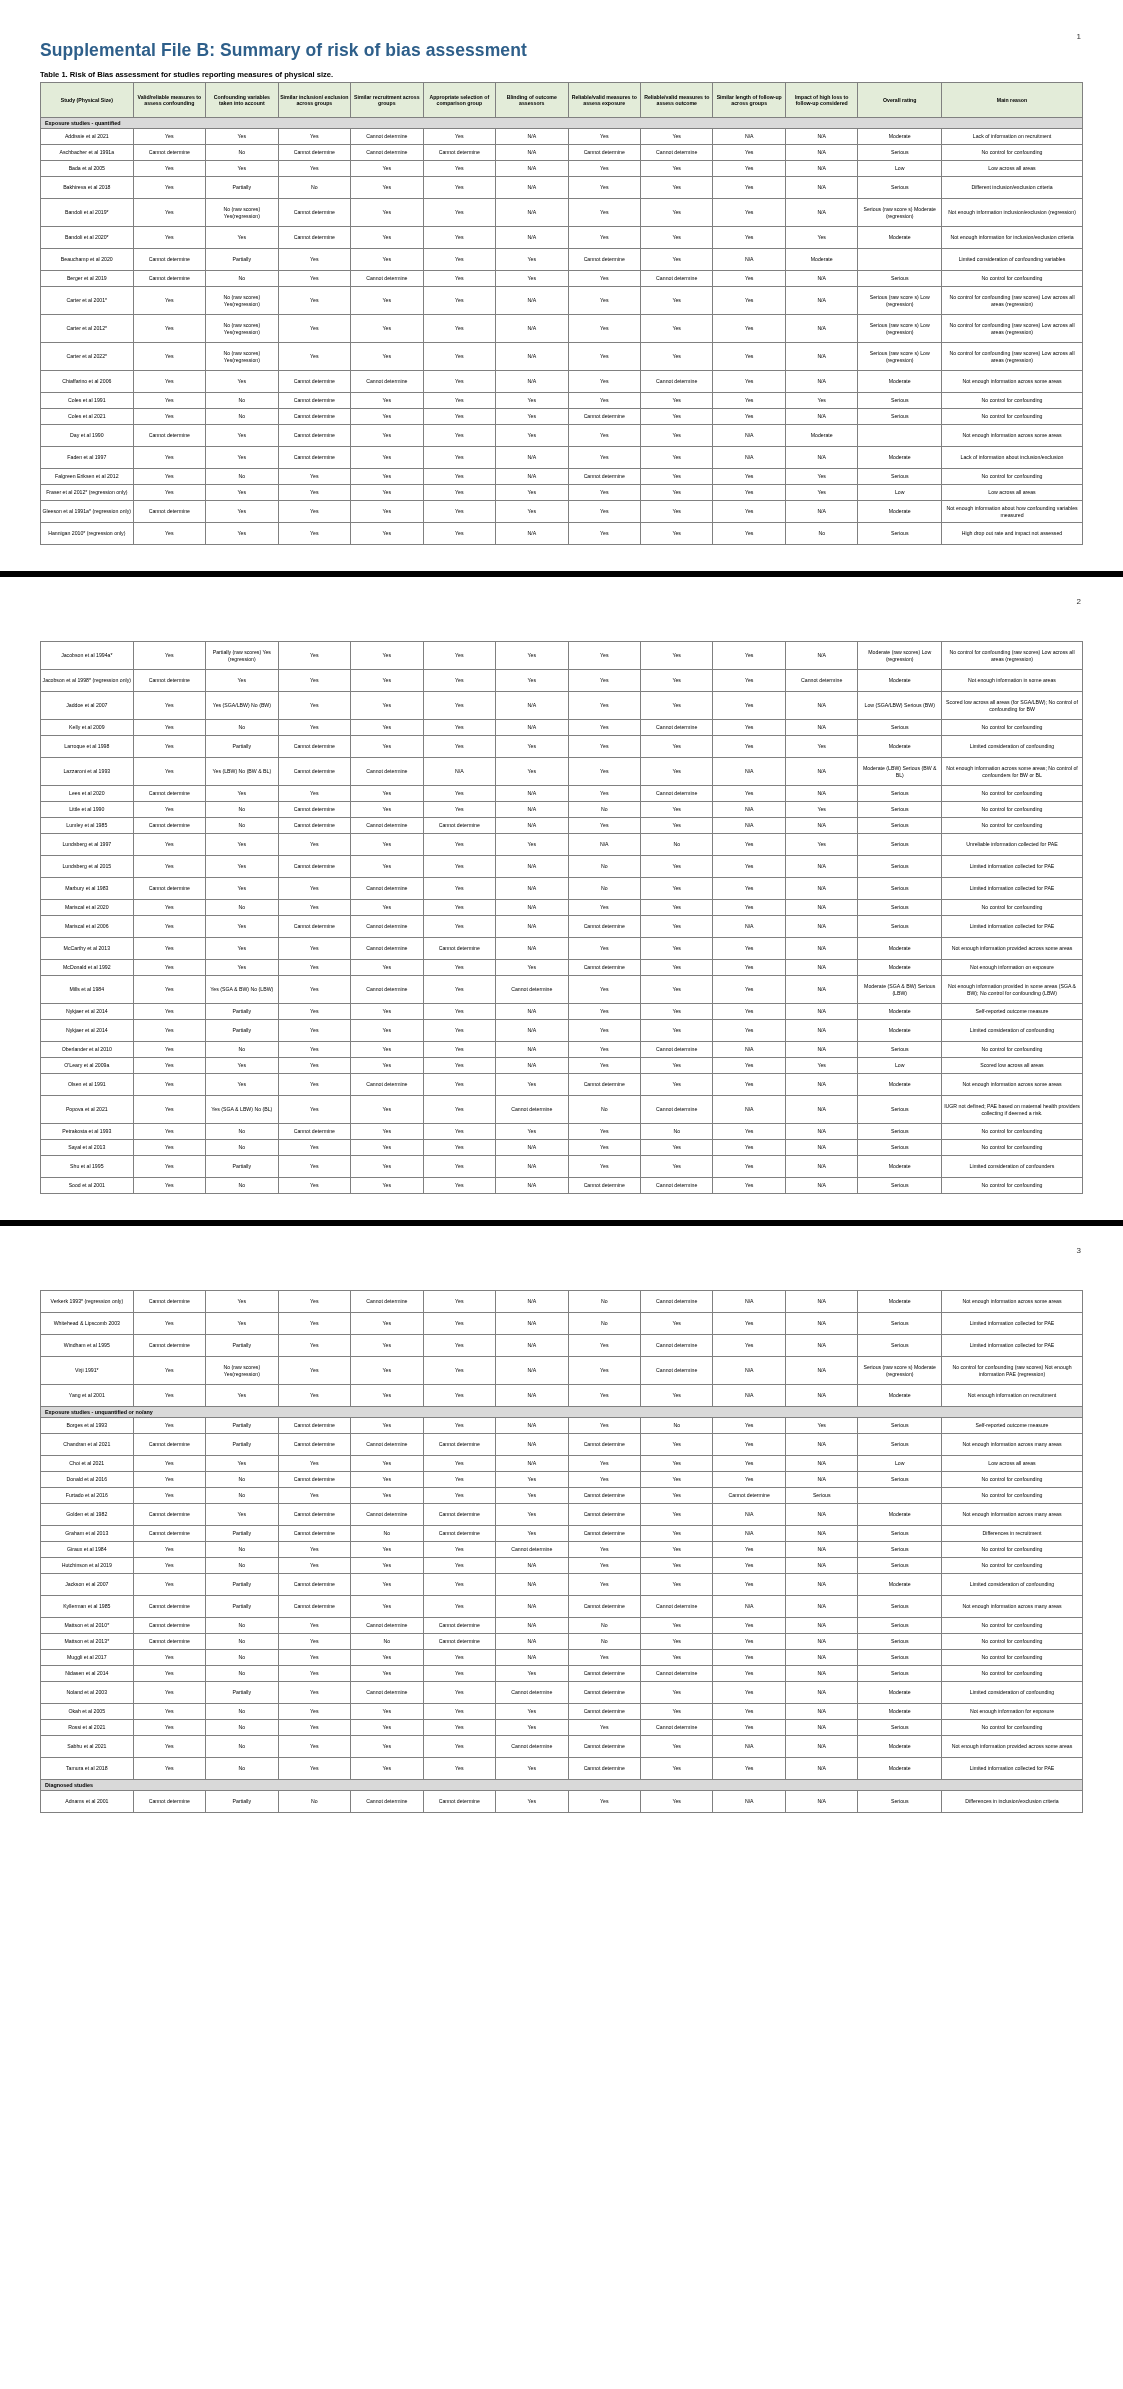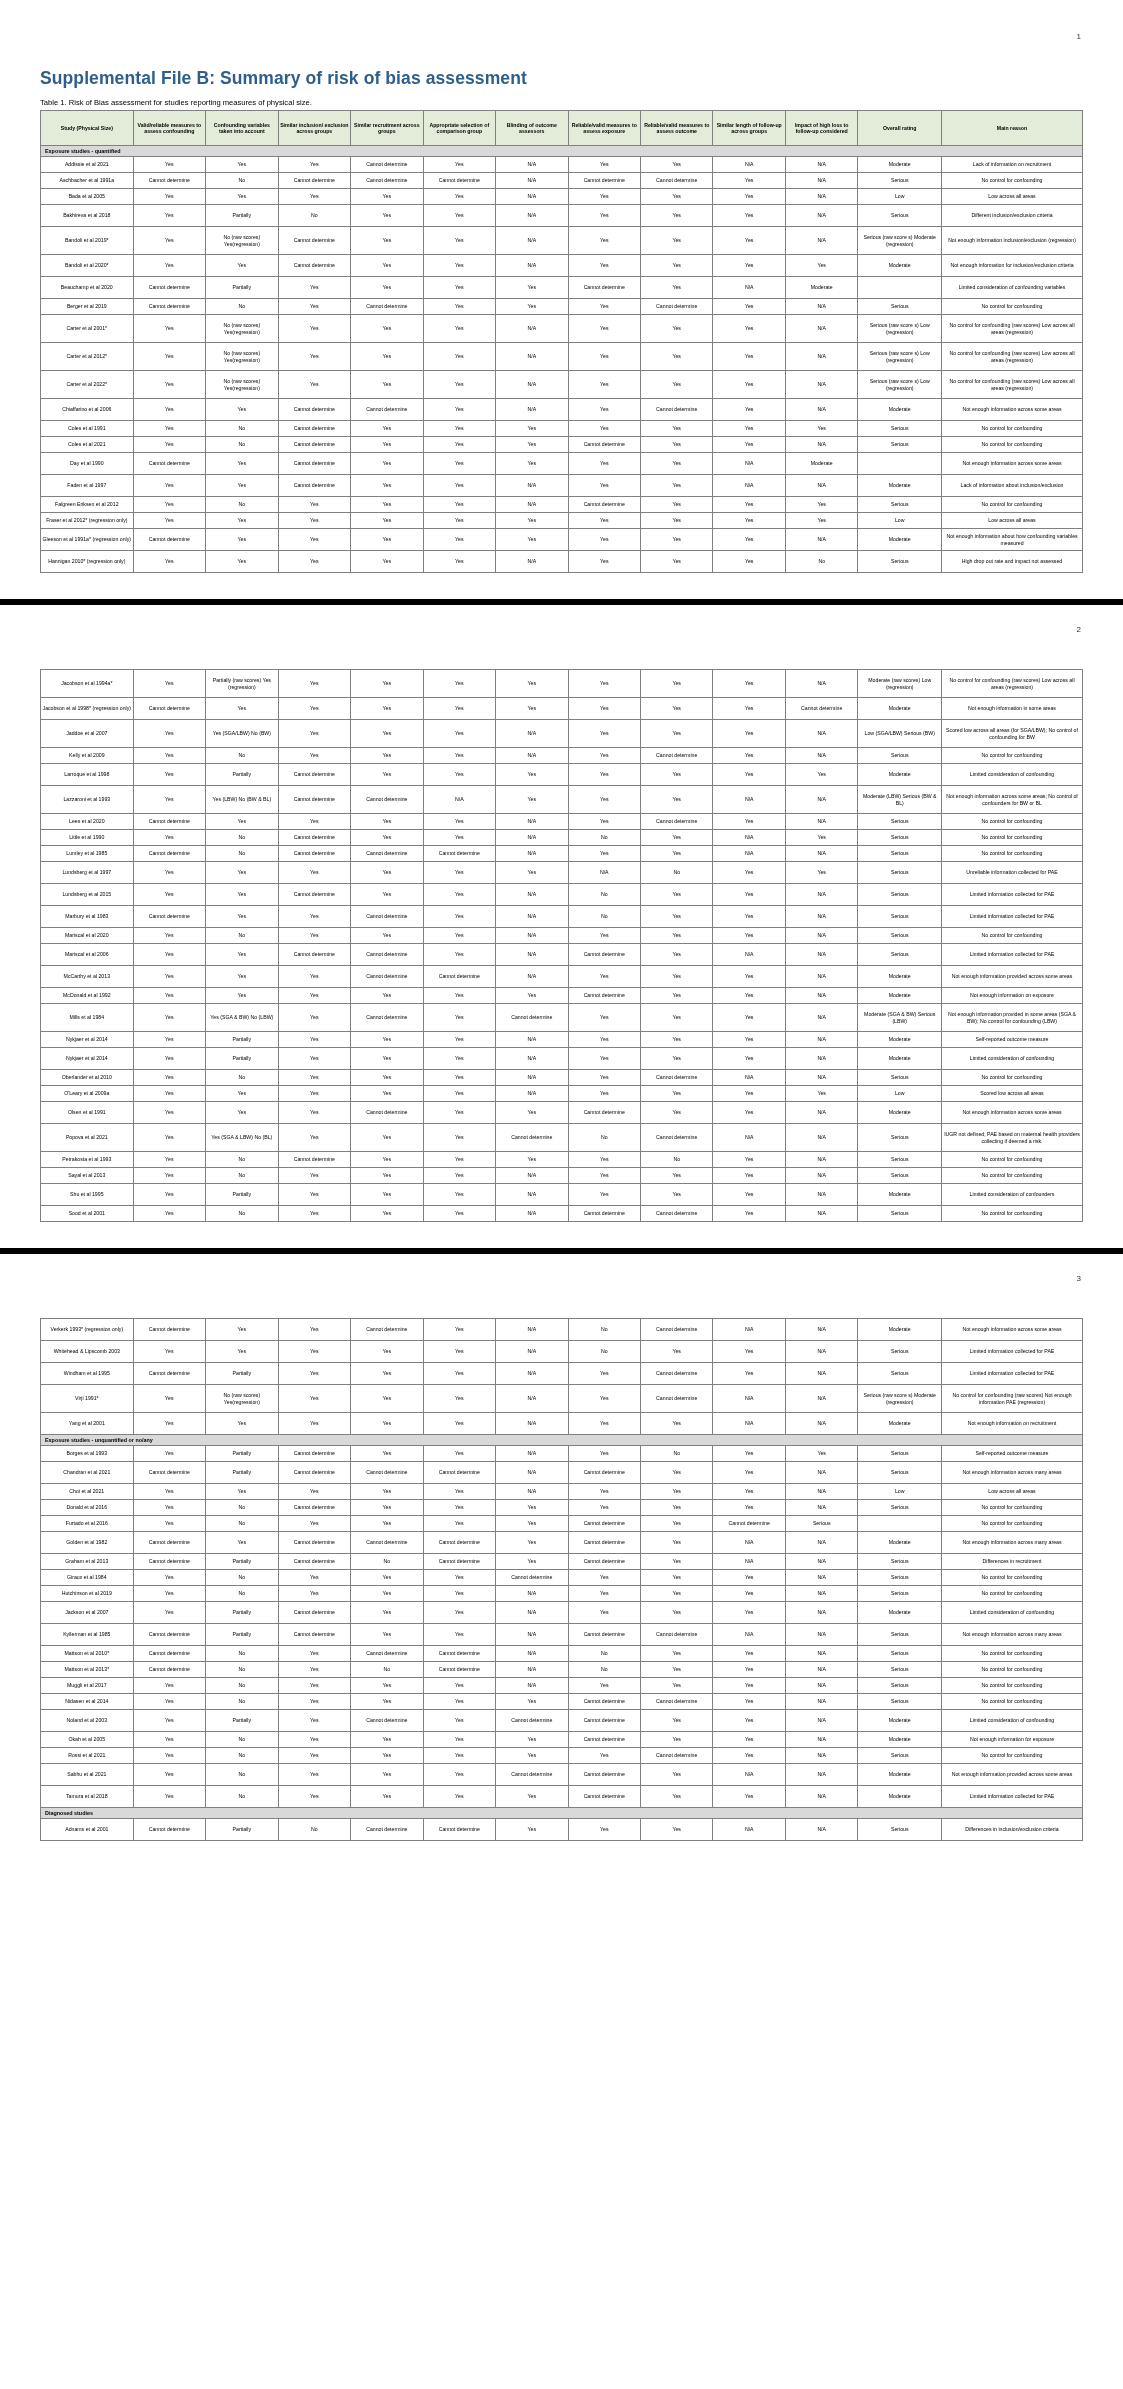--- a/index.html
+++ b/index.html
@@ -1,20 +1,20 @@
 <!DOCTYPE html>
 <html><head>
 <meta charset="utf-8">
 <style>
   html,body{margin:0;padding:0;background:#ffffff;}
   body{width:1123px;font-family:"Liberation Sans",sans-serif;color:#000;}
   .page{position:relative;width:1123px;background:#fff;box-sizing:border-box;}
   .page-num{position:absolute;right:42px;font-size:8px;color:#333;}
-  .doc-title{color:#2e5f8a;font-size:17.5px;font-weight:600;letter-spacing:.1px;margin:0 0 9px 40px;padding-top:68px;}
-  .tbl-caption{font-size:7.6px;font-weight:normal;margin:0 0 3px 40px;}
+  .doc-title{color:#2e5f8a;font-size:17.5px;font-weight:600;letter-spacing:.1px;margin:0 0 9px 40px;padding-top:40px;}
+  .tbl-caption{font-size:7.6px;font-weight:bold;margin:0 0 3px 40px;}
   table.rob{border-collapse:collapse;margin-left:40px;width:1043px;table-layout:fixed;}
   table.rob th,table.rob td{border:1px solid #808080;font-size:5.2px;line-height:1.22;text-align:center;vertical-align:middle;padding:1px 1px;word-wrap:break-word;overflow:hidden;}
   table.rob thead th{background:#e3ecd9;font-weight:bold;height:30px;padding:2px 1px;}
   th.c-study{text-align:left;padding-left:4px;vertical-align:bottom;font-size:5.6px;}
   td.c-study{text-align:left;padding-left:4px;font-size:5.2px;}
   td.c-reason{text-align:left;padding-left:4px;font-size:5.2px;}
   tr.section td{background:#d9d9d9;text-align:left;font-weight:bold;padding-left:4px;font-size:5.4px;height:8px;}
   tr.drow td{height:13px;}
   tr.drow2 td{height:19px;}
   tr.drow3 td{height:25px;}

